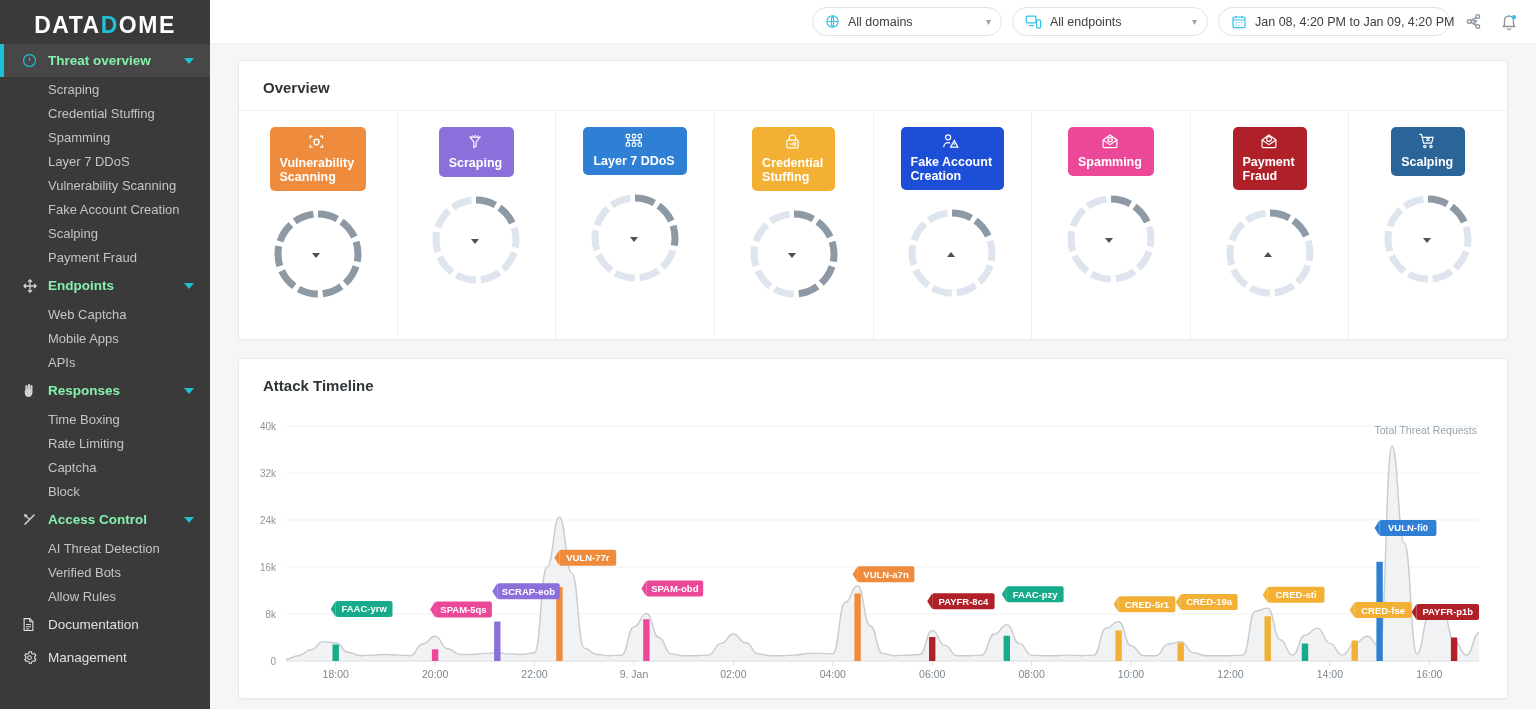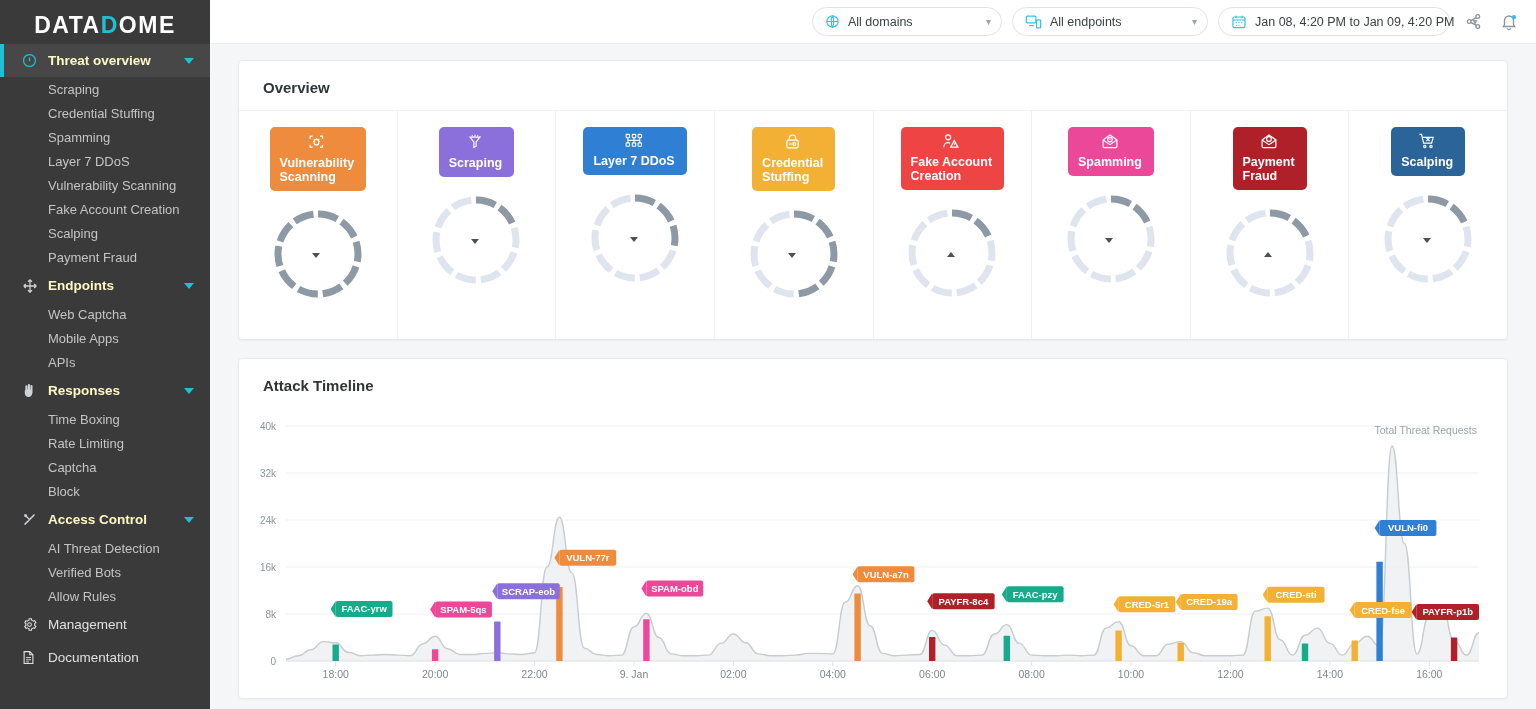--- a/index.html
+++ b/index.html
@@ -18,21 +18,21 @@
     overflow: hidden; position: relative;
   }
   .logo {
     height: 44px; display: flex; align-items: center; justify-content: center;
     letter-spacing: 1px; padding-top: 6px;
   }
   .logo-txt { font-size: 23px; font-weight: bold; color: #ffffff; letter-spacing: 1.5px; }
   .logo-d { color: #1fbfd4; }
   .nav-group {
     display: flex; align-items: center; height: 33px;
-    padding-left: 22px; font-size: 13.5px; font-weight: bold; color: #fef9c3;
+    padding-left: 22px; font-size: 13.5px; font-weight: bold; color: #86efac;
     position: relative; cursor: pointer;
   }
   .nav-group.active { background: #474747; }
   .nav-group.active:before {
     content: ""; position: absolute; left: 0; top: 0; bottom: 0; width: 4px; background: #1fbfd4;
   }
   .nav-group .gicon { width: 22px; display: inline-flex; align-items: center; }
   .nav-group .glabel { margin-left: 4px; }
   .caret {
     position: absolute; right: 16px; width: 0; height: 0;
@@ -179,36 +179,36 @@
             </svg>
           </span>
           <span class="glabel">Access Control</span>
           <span class="caret"></span>
         </div>
         <div class="nav-item">AI Threat Detection</div>
         <div class="nav-item">Verified Bots</div>
         <div class="nav-item">Allow Rules</div>
         <div class="nav-single">
           <span class="gicon">
-            <svg width="15" height="15" viewBox="0 0 24 24" fill="#e0e0e0">
-              <path d="M12 8.2a3.8 3.8 0 1 0 0 7.6 3.8 3.8 0 0 0 0-7.6zm0 6a2.2 2.2 0 1 1 0-4.4 2.2 2.2 0 0 1 0 4.4z"></path>
-              <path d="M20.3 13.5a8.6 8.6 0 0 0 0-3l1.9-1.4-1.9-3.3-2.2.9a8.5 8.5 0 0 0-2.6-1.5l-.3-2.4h-3.8l-.3 2.4a8.5 8.5 0 0 0-2.6 1.5l-2.2-.9-1.9 3.3 1.9 1.4a8.6 8.6 0 0 0 0 3l-1.9 1.4 1.9 3.3 2.2-.9a8.5 8.5 0 0 0 2.6 1.5l.3 2.4h3.8l.3-2.4a8.5 8.5 0 0 0 2.6-1.5l2.2.9 1.9-3.3-1.9-1.4z" fill="none" stroke="#e0e0e0" stroke-width="1.7"></path>
-            </svg>
-          </span>
-          <span class="glabel">Management</span>
-        </div>
-        <div class="nav-single">
-          <span class="gicon">
             <svg width="13" height="15" viewBox="0 0 20 24" fill="none" stroke="#e0e0e0" stroke-width="1.8">
               <path d="M3 2.5h9l5 5v14H3z"></path>
               <path d="M12 2.5v5h5"></path>
               <path d="M6 12h8M6 15.5h8M6 19h5" stroke-width="1.5"></path>
             </svg>
           </span>
           <span class="glabel">Documentation</span>
+        </div>
+        <div class="nav-single">
+          <span class="gicon">
+            <svg width="15" height="15" viewBox="0 0 24 24" fill="#e0e0e0">
+              <path d="M12 8.2a3.8 3.8 0 1 0 0 7.6 3.8 3.8 0 0 0 0-7.6zm0 6a2.2 2.2 0 1 1 0-4.4 2.2 2.2 0 0 1 0 4.4z"></path>
+              <path d="M20.3 13.5a8.6 8.6 0 0 0 0-3l1.9-1.4-1.9-3.3-2.2.9a8.5 8.5 0 0 0-2.6-1.5l-.3-2.4h-3.8l-.3 2.4a8.5 8.5 0 0 0-2.6 1.5l-2.2-.9-1.9 3.3 1.9 1.4a8.6 8.6 0 0 0 0 3l-1.9 1.4 1.9 3.3 2.2-.9a8.5 8.5 0 0 0 2.6 1.5l.3 2.4h3.8l.3-2.4a8.5 8.5 0 0 0 2.6-1.5l2.2.9 1.9-3.3-1.9-1.4z" fill="none" stroke="#e0e0e0" stroke-width="1.7"></path>
+            </svg>
+          </span>
+          <span class="glabel">Management</span>
         </div>
       </div>
   </nav>
 
   <div class="main">
 
     <div class="topbar">
       <div class="pill domains">
         <span class="p-ico">
           <svg width="15" height="15" viewBox="0 0 24 24" fill="none" stroke="#34c0e8" stroke-width="1.8">
@@ -403,21 +403,21 @@
                   <div class="g-level"></div>
                   <div class="g-delta">
                     <span class="tri-d"></span>
                     <span></span>
                   </div>
                 </div>
               </div>
               <div class="tile-val"></div>
             </div>
             <div class="tile">
-              <div class="chip" style="background:#ef4444">
+              <div class="chip" style="background:#1d4ed8">
                 <span class="c-ico">
                   <svg width="18" height="16" viewBox="0 0 24 22" fill="none" stroke="#fff" stroke-width="1.7">
                     <circle cx="8" cy="6" r="3.5"></circle>
                     <path d="M2 19.5c0-3.6 2.7-6.2 6-6.2 1 0 2 .2 2.8.7"></path>
                     <path d="M16.5 10.5 21.5 19.5h-10z"></path>
                     <path d="M16.5 14v2.3M16.5 17.8v.2"></path>
                   </svg>
                 </span>
                 <span class="c-lab">Fake Account
 Creation</span>

